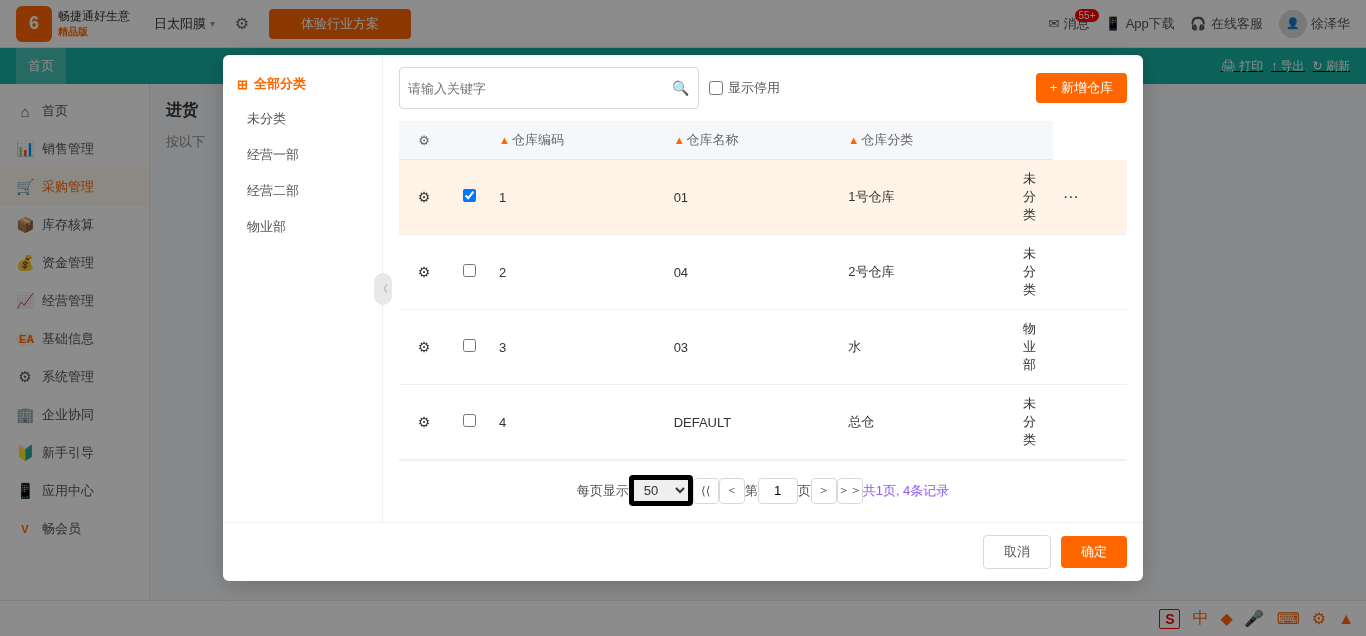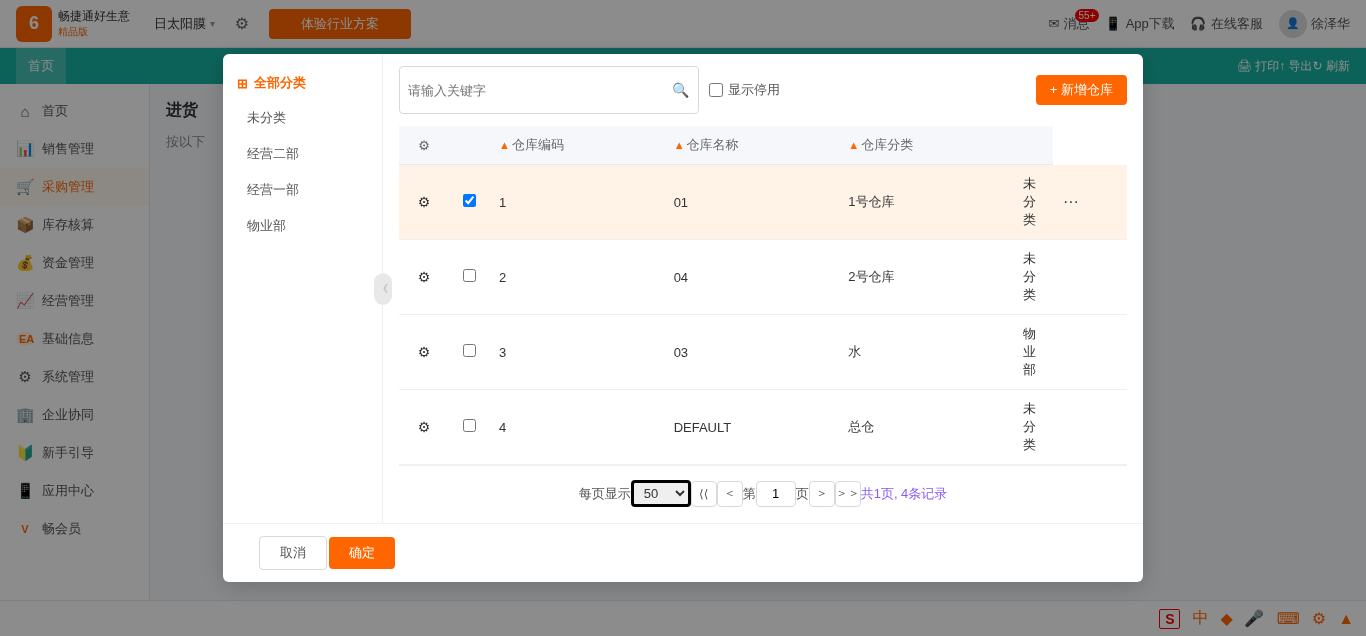--- a/index.html
+++ b/index.html
@@ -27,21 +27,21 @@
       border-radius: 6px;
       display: flex; align-items: center; justify-content: center;
       color: #fff; font-weight: bold; font-size: 18px;
     }
     .logo-text {
       margin-left: 6px;
       font-size: 12px;
       color: #333;
       line-height: 1.3;
     }
-    .logo-sub { font-size: 10px; color: #f60; }
+    .logo-sub { font-size: 10px; color: #f60; font-weight: bold; }
     .header-store {
       display: flex; align-items: center;
       margin-left: 8px;
       color: #333;
       font-size: 13px;
       cursor: pointer;
     }
     .header-store span { margin-right: 4px; }
     .chevron-down { font-size: 10px; color: #999; }
     .header-settings {
@@ -100,21 +100,21 @@
       color: #fff;
       padding: 0 12px;
       height: 36px;
       display: flex; align-items: center;
       cursor: pointer;
       font-size: 13px;
     }
     .sub-nav-item.active { background: rgba(255,255,255,0.2); }
     .sub-nav-right {
       margin-left: auto;
-      display: flex; align-items: center; 
+      display: flex; align-items: center; gap: 8px; text-decoration: underline;
     }
     .nav-action-btn {
       color: #fff;
       font-size: 12px;
       cursor: pointer;
       display: flex; align-items: center; gap: 3px;
     }
 
     
     .main-layout {
@@ -231,21 +231,21 @@
     .table-toolbar {
       display: flex; align-items: center;
       margin-bottom: 12px;
       gap: 10px;
     }
     .search-input-wrap {
       display: flex; align-items: center;
       border: 1px solid #d9d9d9;
       border-radius: 4px;
       padding: 0 8px;
-      height: 48px;
+      height: 42px;
       flex: 1; max-width: 300px;
       background: #fff;
     }
     .search-input {
       border: none; outline: none;
       font-size: 13px; color: #999;
       flex: 1;
       background: transparent;
     }
     .search-icon { color: #aaa; font-size: 14px; cursor: pointer; }
@@ -304,21 +304,21 @@
     
     .pagination-bar {
       display: flex; align-items: center; justify-content: center;
       padding: 14px 0 4px;
       gap: 0;
       font-size: 13px; color: #555;
       margin-top: auto;
       border-top: 1px solid #f0f0f0;
     }
     .page-size-select {
-      border: 3px solid #000000;
+      border: 5px solid #000000;
       border-radius: 4px;
       padding: 2px 6px;
       font-size: 13px;
       color: #333;
       cursor: pointer;
     }
     .page-btn {
       width: 26px; height: 26px;
       border: 1px solid #d9d9d9;
       border-radius: 4px;
@@ -332,24 +332,24 @@
       width: 40px; height: 26px;
       border: 1px solid #d9d9d9;
       border-radius: 4px;
       text-align: center;
       font-size: 13px;
     }
     .page-info { color: #8b5cf6; }
 
     
     .modal-footer {
-      display: flex; align-items: center; 
-      padding: 12px 36px;
+      display: flex; align-items: center; justify-content: flex-end;
+      padding: 12px 16px;
       border-top: 1px solid #f0f0f0;
-      gap: 2px;
+      gap: 10px;
     }
     .cancel-btn {
       border: 1px solid #d9d9d9;
       background: #fff;
       border-radius: 4px;
       padding: 7px 20px;
       cursor: pointer;
       font-size: 13px; color: #555;
     }
     .confirm-btn {
@@ -488,22 +488,22 @@
 
 
     <div class="modal-body">
 
       <div class="category-panel">
         <div class="category-header">
           <span style="font-size:13px;">⊞</span>
           <span>全部分类</span>
         </div>
         <div class="category-item">未分类</div>
+        <div class="category-item">经营一部</div>
         <div class="category-item">经营二部</div>
-        <div class="category-item">经营一部</div>
         <div class="category-item">物业部</div>
         <div class="category-collapse">《</div>
       </div>
 
       <div class="table-panel">
 
         <div class="table-toolbar">
           <div class="search-input-wrap">
             <input class="search-input" type="text" placeholder="请输入关键字" style="">
             <span class="search-icon">🔍</span>

